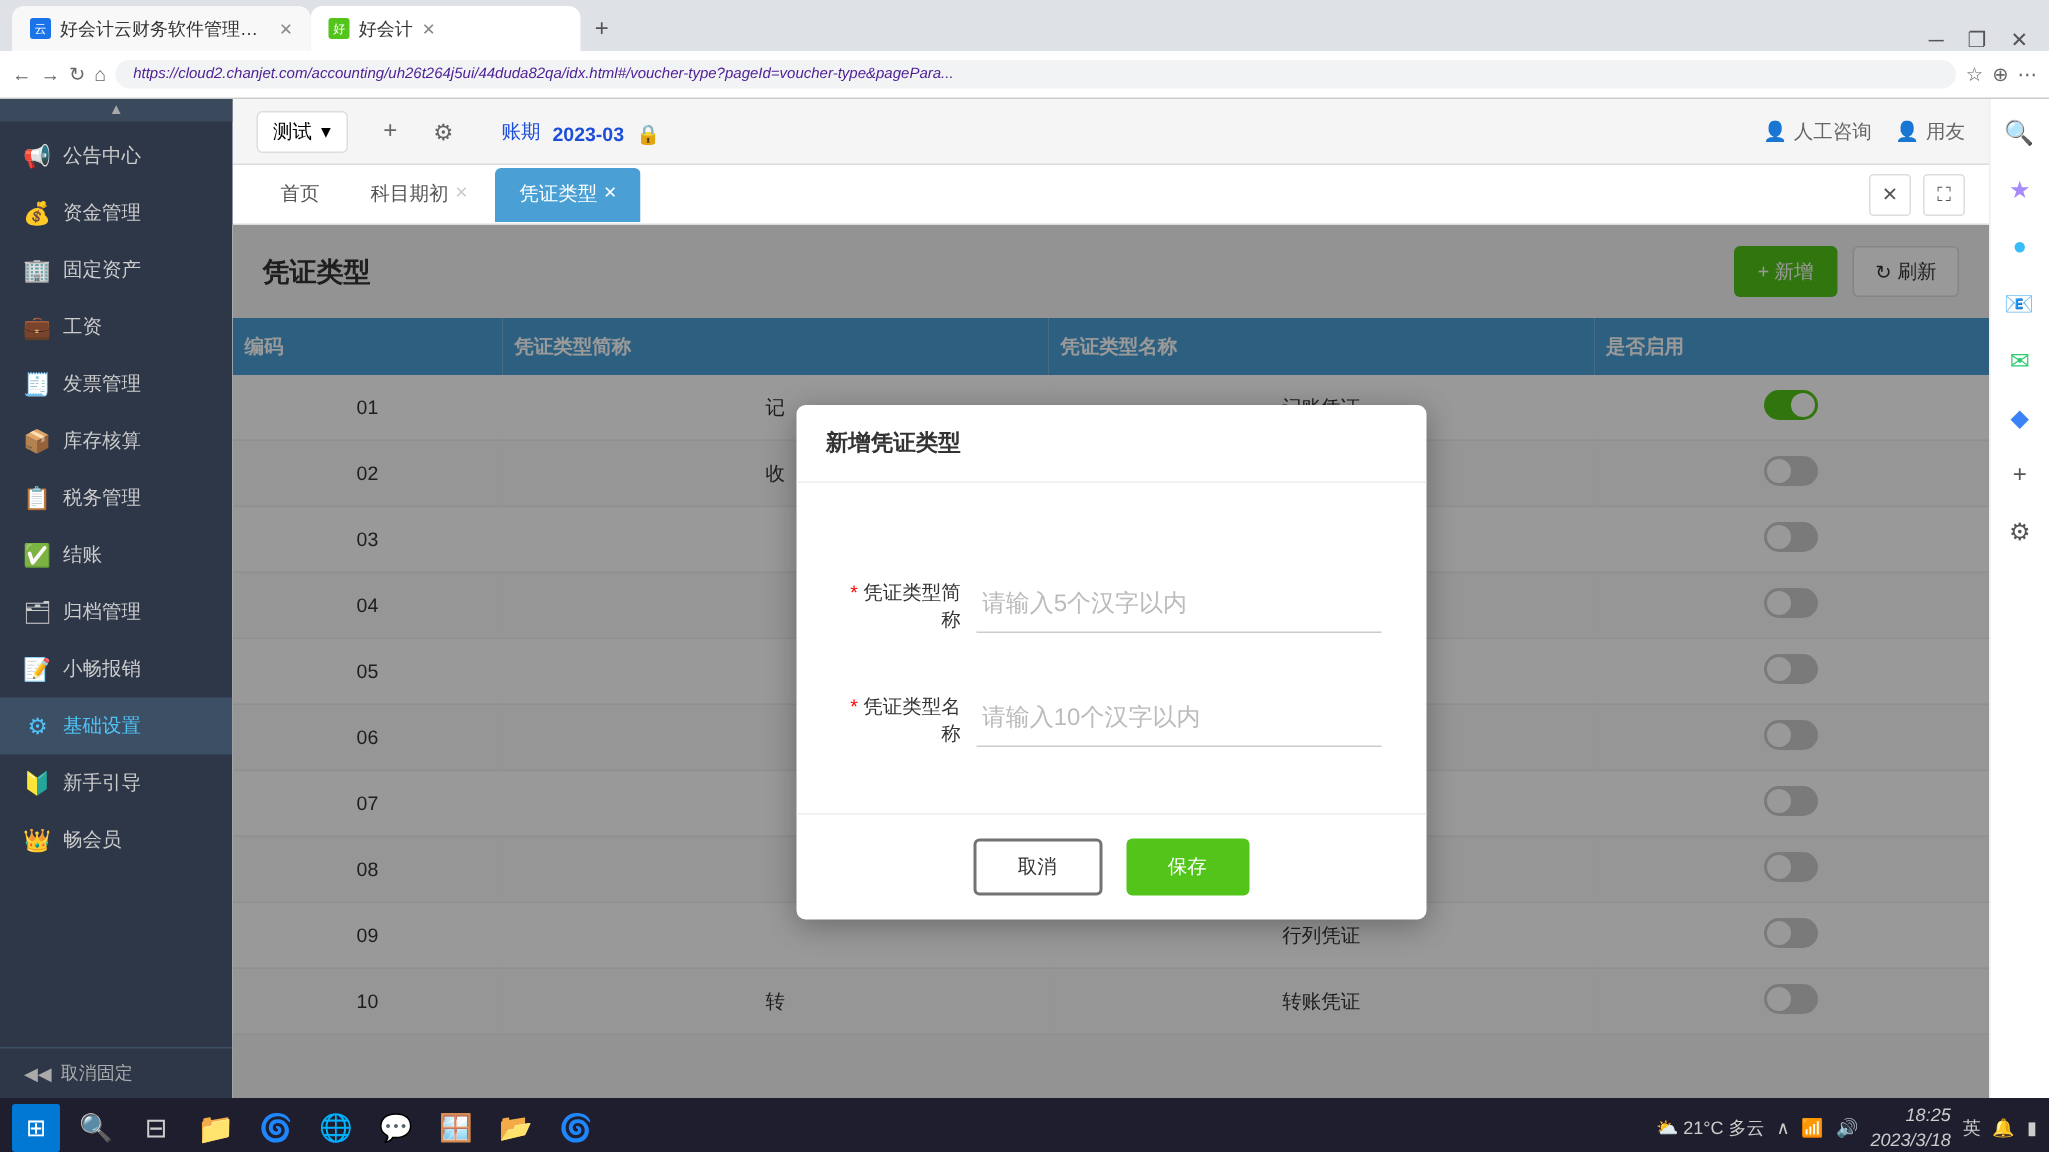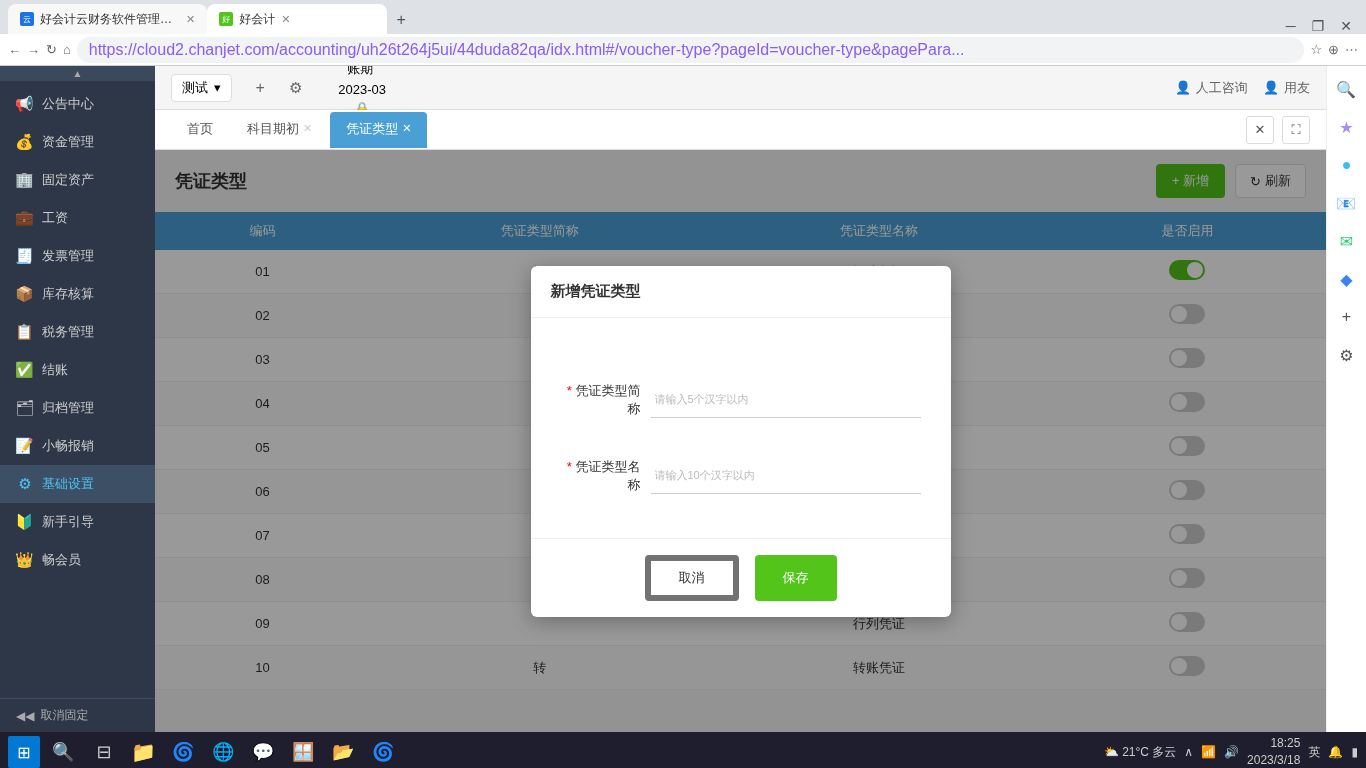--- a/index.html
+++ b/index.html
@@ -4,21 +4,21 @@
   <style>
     * { margin: 0; padding: 0; box-sizing: border-box; }
     body { font-family: 'Microsoft YaHei', sans-serif; font-size: 13px; background: #f0f0f0; width: 1366px; height: 768px; overflow: hidden; }
     .tabs-bar { background: #dee1e6; height: 34px; display: flex; align-items: flex-end; padding-left: 8px; }
     .browser-tab { height: 30px; background: #f8f8f8; border-radius: 8px 8px 0 0; padding: 0 12px; display: flex; align-items: center; gap: 6px; font-size: 12px; color: #333; min-width: 180px; }
     .browser-tab.active { background: #fff; }
     .browser-tab .tab-close { font-size: 11px; color: #888; cursor: pointer; }
     .browser-tab .favicon { width: 14px; height: 14px; background: #1a73e8; border-radius: 2px; display: flex; align-items: center; justify-content: center; color: white; font-size: 8px; }
     .tab-new { width: 28px; height: 28px; display: flex; align-items: center; justify-content: center; color: #555; font-size: 16px; cursor: pointer; }
     .address-bar { background: #fff; height: 32px; display: flex; align-items: center; padding: 0 8px; gap: 6px; border-bottom: 1px solid #ccc; }
-    .address-input { flex: 1; background: #f1f3f4; border: none; border-radius: 16px; padding: 4px 12px; font-size: 16px; color: #8b5cf6; outline: none; }
+    .address-input { flex: 1; background: #f1f3f4; border: none; border-radius: 16px; padding: 4px 12px; font-size: 10px; color: #4c1d95; outline: none; font-style: italic; }
     .addr-icon { font-size: 13px; color: #666; cursor: pointer; }
 
     
     .app-container { display: flex; height: calc(768px - 36px - 34px - 32px); }
 
     
     .sidebar { width: 155px; background: #2d3748; color: #fff; display: flex; flex-direction: column; overflow: hidden; flex-shrink: 0; }
     .sidebar-header { background: #1a73c8; padding: 10px 12px; display: flex; align-items: center; gap: 8px; }
     .sidebar-logo { font-size: 13px; font-weight: bold; color: #fff; line-height: 1.3; }
     .sidebar-logo-sub { font-size: 10px; color: #aed6f1; background: #e74c3c; padding: 1px 4px; border-radius: 2px; }
@@ -27,21 +27,21 @@
     .sidebar-item.active { color: #4fc3f7; }
     .sidebar-item .si-icon { width: 18px; height: 18px; display: flex; align-items: center; justify-content: center; font-size: 15px; }
     .sidebar-bottom { padding: 8px 16px; font-size: 12px; color: #aaa; cursor: pointer; border-top: 1px solid #3d4f64; display: flex; align-items: center; gap: 6px; }
 
     
     .main-area { flex: 1; display: flex; flex-direction: column; background: #f5f5f5; overflow: hidden; }
 
     
     .top-bar { height: 44px; background: #f5f5f5; display: flex; align-items: center; padding: 0 16px; border-bottom: 1px solid #ddd; gap: 24px; }
     .company-selector { display: flex; align-items: center; gap: 6px; padding: 4px 10px; border: 1px solid #ddd; border-radius: 4px; background: #fff; cursor: pointer; font-size: 13px; }
-    .period-info { display: flex; align-items: center; gap: 4px; font-size: 13px; color: #000000; margin-left: 8px; flex-direction: column; }
+    .period-info { display: flex; align-items: flex-end; gap: 4px; font-size: 13px; color: #1d4ed8; margin-left: 8px; }
     .top-bar-right { margin-left: auto; display: flex; align-items: center; gap: 16px; }
     .consult-btn { display: flex; align-items: center; gap: 4px; color: #666; cursor: pointer; font-size: 13px; }
     .user-btn { display: flex; align-items: center; gap: 4px; color: #666; cursor: pointer; font-size: 13px; }
 
     
     .page-tabs { display: flex; align-items: center; background: #fff; border-bottom: 1px solid #ddd; padding: 0 16px; gap: 2px; height: 40px; }
     .page-tab { padding: 8px 16px; cursor: pointer; font-size: 13px; color: #555; border-bottom: 2px solid transparent; display: flex; align-items: center; gap: 4px; }
     .page-tab.active { color: #fff; background: #4a9fd5; border-radius: 4px 4px 0 0; }
     .page-tab .tab-x { font-size: 11px; color: #ccc; cursor: pointer; }
     .page-tab.active .tab-x { color: #fff; }
@@ -53,21 +53,21 @@
     .content-header { display: flex; align-items: center; justify-content: space-between; padding: 14px 20px; background: #f5f5f5; }
     .content-title { font-size: 18px; font-weight: bold; color: #333; }
     .content-actions { display: flex; gap: 10px; }
     .btn-primary { background: #52c41a; color: #fff; border: none; border-radius: 4px; padding: 7px 16px; cursor: pointer; font-size: 13px; display: flex; align-items: center; gap: 4px; }
     .btn-refresh { background: #fff; color: #333; border: 1px solid #ddd; border-radius: 4px; padding: 7px 14px; cursor: pointer; font-size: 13px; display: flex; align-items: center; gap: 4px; }
 
     
     .table-container { margin: 0 0; overflow: auto; }
     table { width: 100%; border-collapse: collapse; }
     thead tr { background: #4a9fd5; color: #fff; }
-    thead th { padding: 10px 32px; text-align: center; font-size: 13px; font-weight: normal; }
+    thead th { padding: 10px 8px; text-align: left; font-size: 13px; font-weight: bold; }
     tbody tr { background: #fff; border-bottom: 1px solid #eee; }
     tbody tr:nth-child(even) { background: #fafafa; }
     tbody td { padding: 10px 16px; text-align: center; font-size: 13px; color: #333; }
 
     
     .toggle { width: 36px; height: 20px; border-radius: 10px; position: relative; display: inline-block; }
     .toggle.on { background: #52c41a; }
     .toggle.off { background: #ccc; }
     .toggle::after { content: ''; position: absolute; top: 2px; width: 16px; height: 16px; background: #fff; border-radius: 50%; }
     .toggle.on::after { right: 2px; }
@@ -77,32 +77,32 @@
     .right-panel { width: 40px; background: #fff; border-left: 1px solid #eee; display: flex; flex-direction: column; align-items: center; padding: 8px 0; gap: 8px; }
     .rp-btn { width: 30px; height: 30px; display: flex; align-items: center; justify-content: center; cursor: pointer; color: #555; font-size: 16px; border-radius: 4px; }
 
     
     .modal-overlay { position: absolute; top: 0; left: 0; right: 0; bottom: 0; background: rgba(0,0,0,0.4); display: flex; align-items: center; justify-content: center; z-index: 100; }
     .modal { background: #fff; border-radius: 6px; width: 420px; box-shadow: 0 4px 20px rgba(0,0,0,0.3); overflow: hidden; }
     .modal-header { padding: 16px 20px; border-bottom: 1px solid #eee; font-size: 15px; font-weight: bold; color: #333; }
     .modal-body { padding: 24px 30px; }
     .form-row { display: flex; margin-bottom: 20px; margin-top: 40px; }
     .form-label { width: 90px; font-size: 13px; color: #333; text-align: right; padding-right: 10px; flex-shrink: 0; }
-    .form-input { flex: 1; border: none; border-bottom: 1px solid #ccc; padding: 6px 4px; font-size: 11px; outline: none; color: #333; }
+    .form-input { flex: 1; border: none; border-bottom: 1px solid #ccc; padding: 6px 4px; font-size: 16px; outline: none; color: #333; }
     .form-input::placeholder { color: #bbb; }
     .modal-footer { padding: 16px 20px; display: flex; justify-content: center; gap: 16px; border-top: 1px solid #eee; }
-    .btn-cancel { background: #fff; color: #333; border: 6px solid #737373; border-radius: 4px; padding: 8px 28px; cursor: pointer; font-size: 13px; }
+    .btn-cancel { background: #fff; color: #333; border: 2px solid #737373; border-radius: 4px; padding: 8px 28px; cursor: pointer; font-size: 13px; }
     .btn-save { background: #52c41a; color: #fff; border: none; border-radius: 4px; padding: 8px 28px; cursor: pointer; font-size: 13px; }
 
     
     .taskbar { height: 40px; background: #1e1e2e; display: flex; align-items: center; padding: 0 8px; gap: 8px; }
     .taskbar-start { width: 32px; height: 32px; background: #0078d4; border-radius: 2px; display: flex; align-items: center; justify-content: center; color: #fff; font-size: 16px; cursor: pointer; }
     .taskbar-item { width: 32px; height: 32px; display: flex; align-items: center; justify-content: center; color: #ccc; font-size: 18px; cursor: pointer; border-radius: 4px; }
     .taskbar-right { margin-left: auto; display: flex; align-items: center; gap: 8px; color: #ccc; font-size: 12px; }
-    .taskbar-clock { text-align: right; line-height: 1.4; }
+    .taskbar-clock { text-align: right; line-height: 1.4; font-style: italic; }
   </style>
 </head>
 <body>
 
 <div class="tabs-bar">
   <div class="browser-tab">
     <div class="favicon">云</div>
     <span style="max-width:140px;overflow:hidden;white-space:nowrap;text-overflow:ellipsis;font-size:12px;">好会计云财务软件管理系统_会计</span>
     <span class="tab-close">✕</span>
   </div>
@@ -201,21 +201,21 @@
 
     <div class="top-bar">
       <div class="company-selector">
         <span>测试</span>
         <span>▾</span>
       </div>
       <span style="font-size:16px;color:#666;cursor:pointer;">+</span>
       <span style="font-size:15px;color:#666;cursor:pointer;">⚙</span>
       <div class="period-info">
         <span>账期</span>
-        <span style="margin-left:4px;">2023-03</span>
+        <span style="margin-left:4px;font-weight:bold;">2023-03</span>
         <span style="margin-left:4px;font-size:13px;">🔒</span>
       </div>
       <div class="top-bar-right">
         <div class="consult-btn">
           <span>👤</span>
           <span>人工咨询</span>
         </div>
         <div class="user-btn">
           <span>👤</span>
           <span>用友</span>

